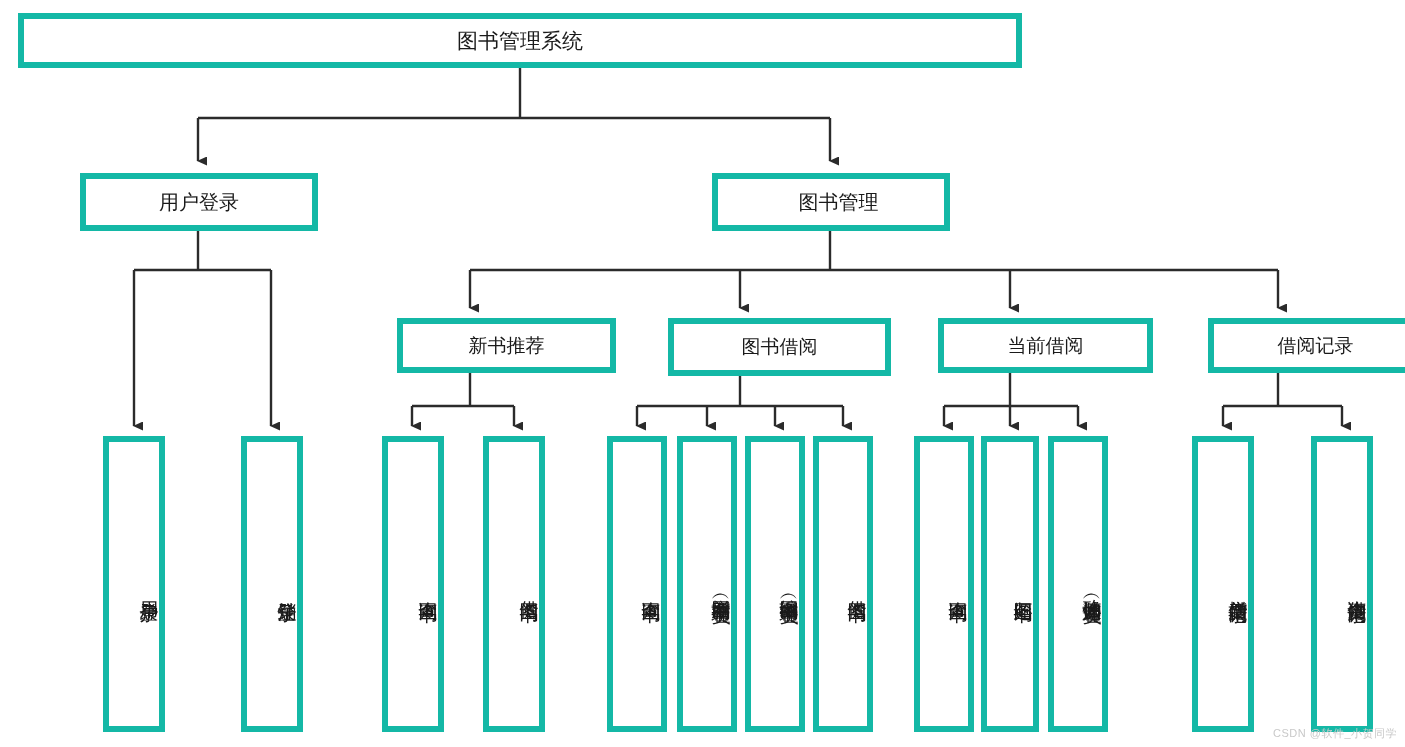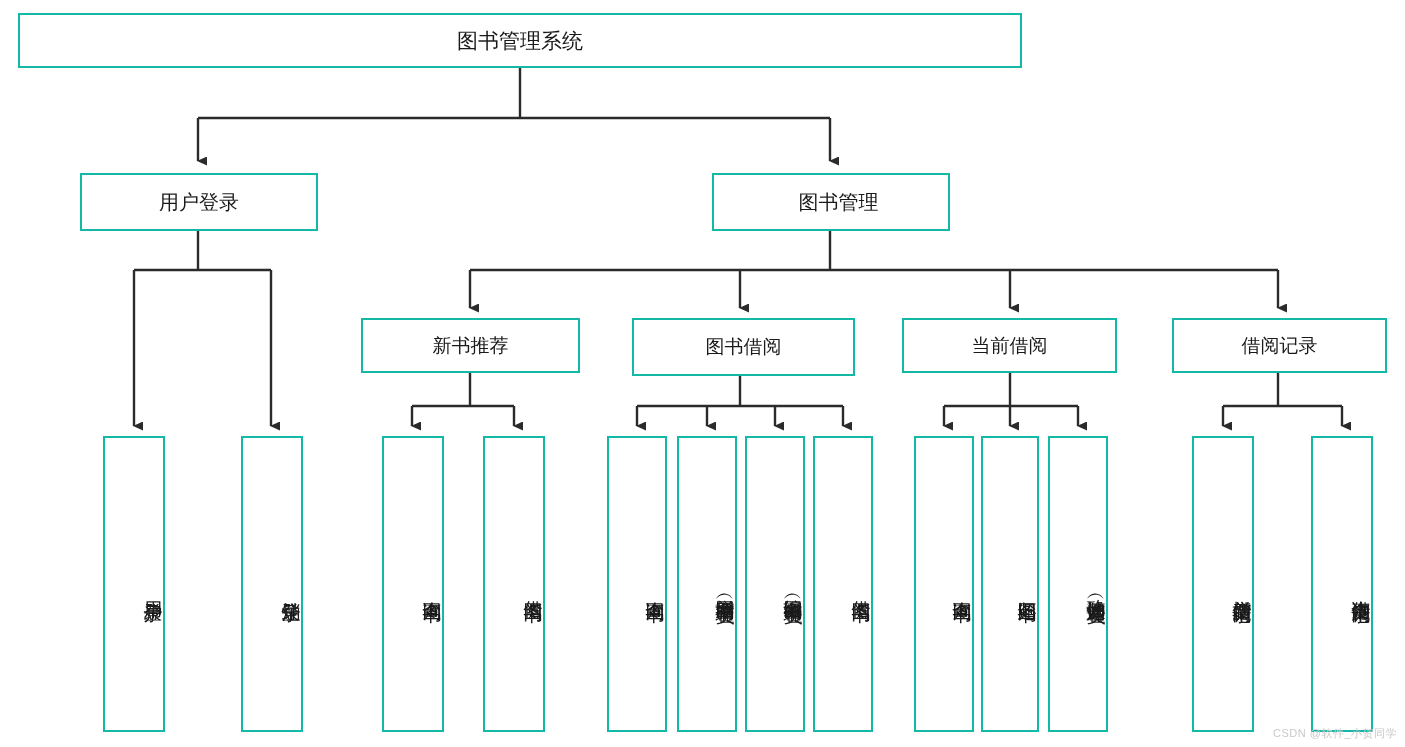--- a/index.html
+++ b/index.html
@@ -13,35 +13,36 @@
   #canvas {
     position: relative;
     width: 1405px;
     height: 747px;
     background: #ffffff;
     overflow: hidden;
   }
   .node {
     position: absolute;
     box-sizing: border-box;
-    border: 2px solid #14b8a6;
+    border: 6px solid #14b8a6;
     background: #ffffff;
     display: flex;
     align-items: center;
     justify-content: center;
     color: #1a1a1a;
   }
   .node.root {
     font-size: 21px;
   }
   .node.lvl1 {
     font-size: 20px;
   }
   .node.lvl2 {
     font-size: 19px;
+    margin-left: 36px;
   }
   .node.leaf {
     font-size: 19px;
     writing-mode: vertical-rl;
     text-orientation: upright;
     line-height: 1.08;
     padding-top: 8px;
     align-items: flex-start;
     justify-content: center;
   }

